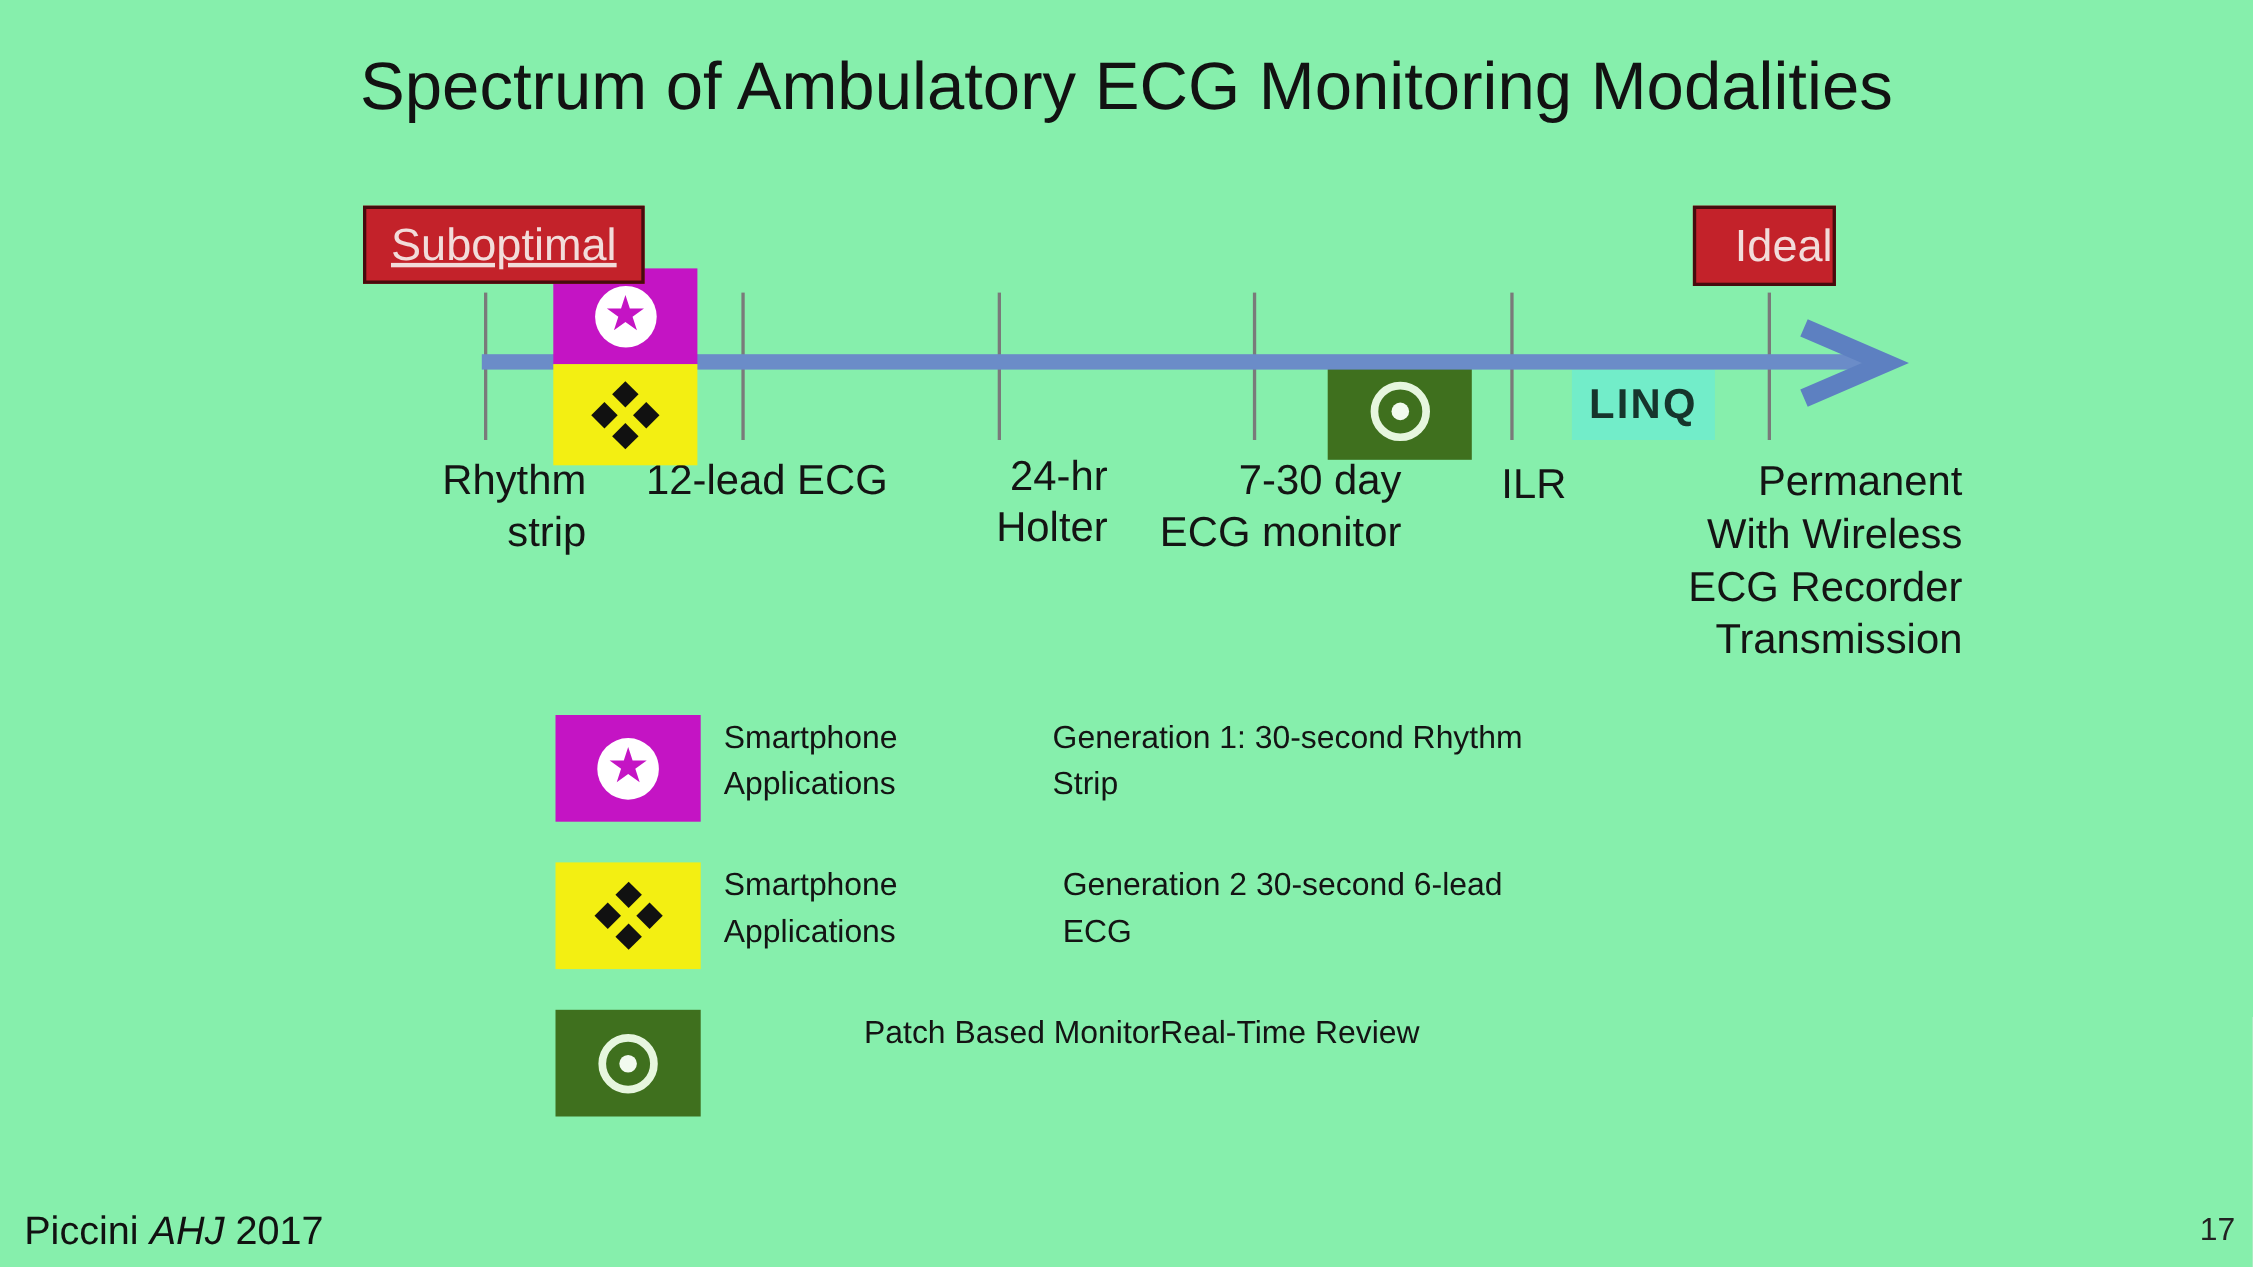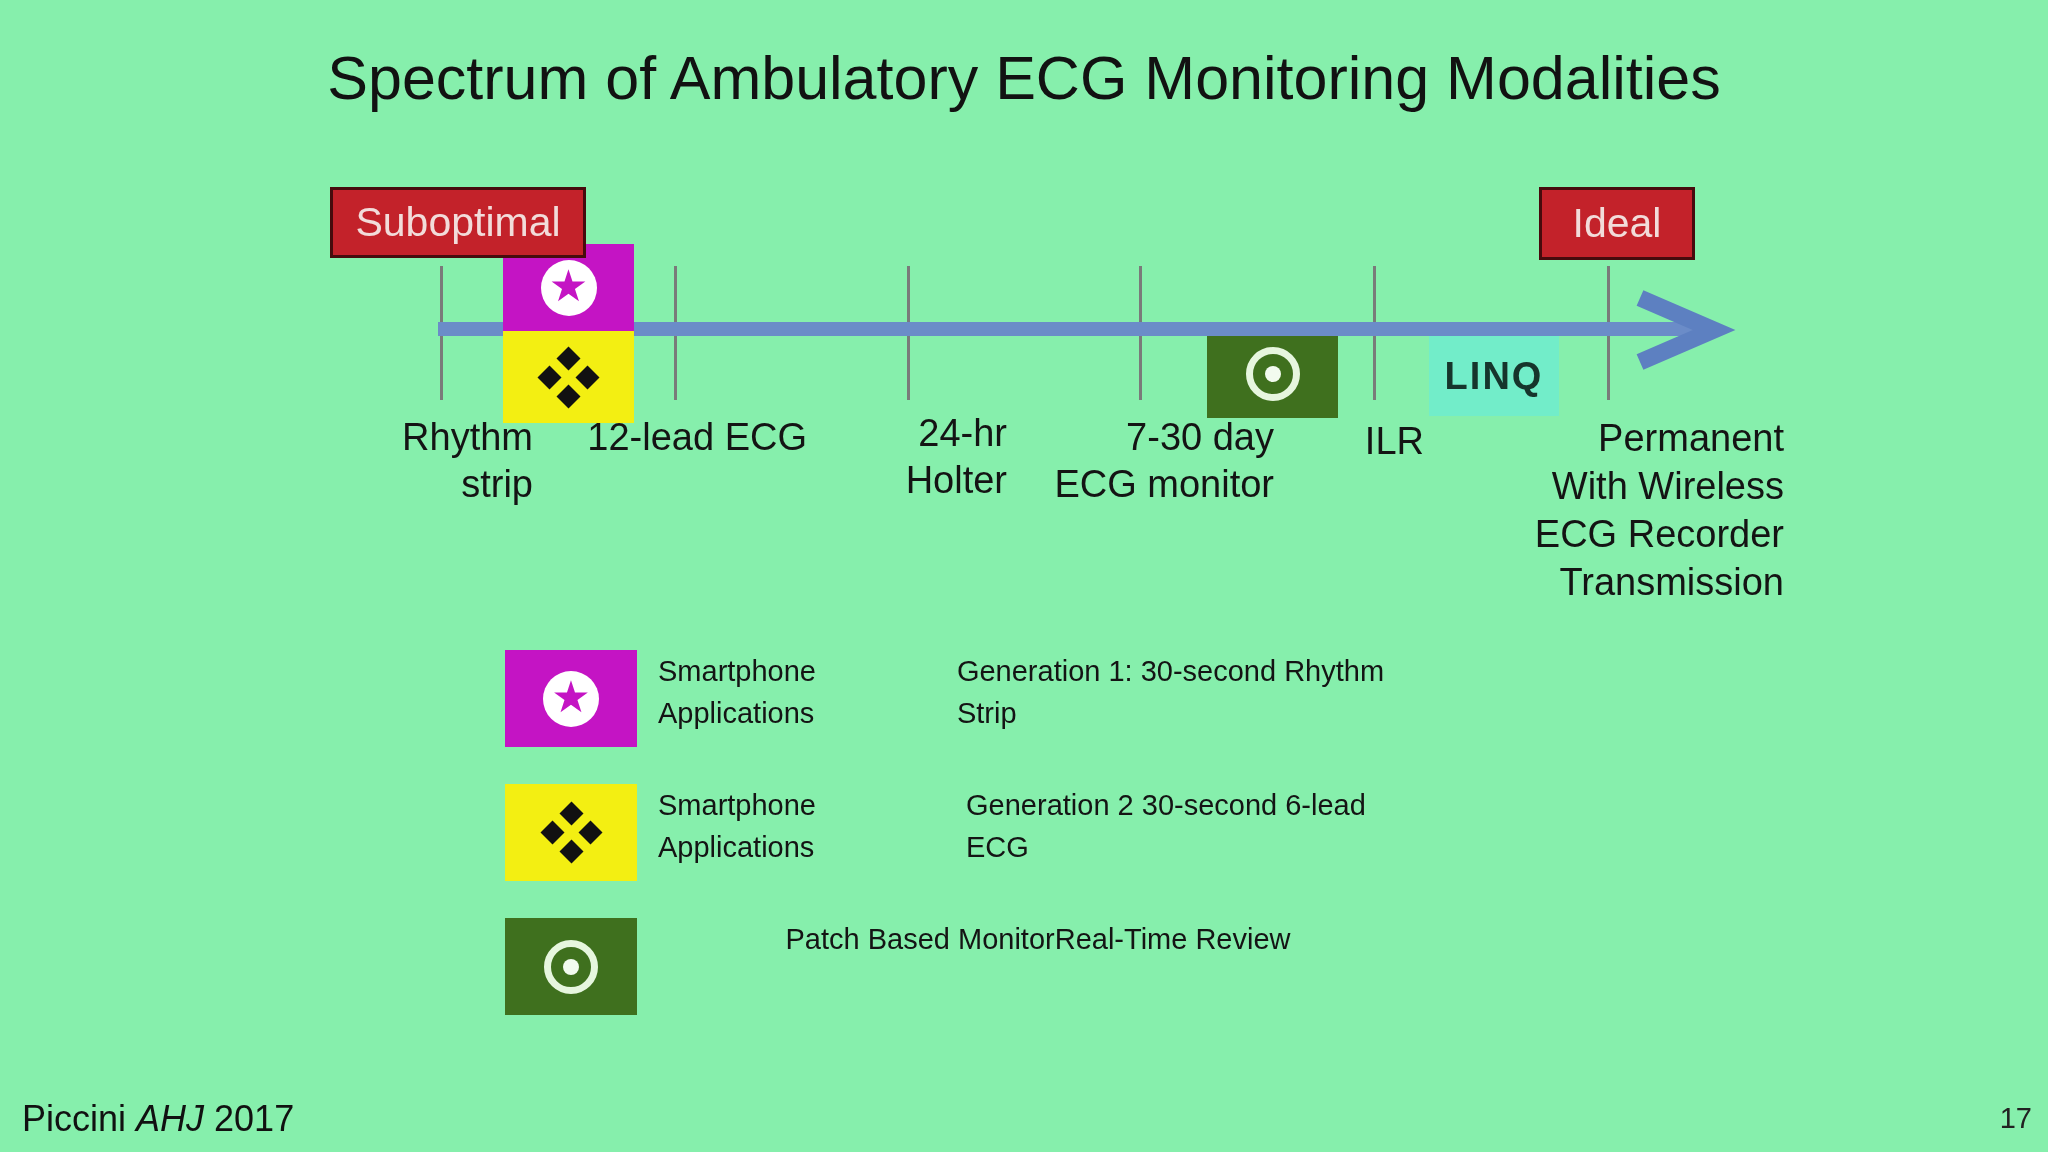--- a/index.html
+++ b/index.html
@@ -20,41 +20,41 @@
   
   .band{
     position:absolute;z-index:5;
     background:#c3222a;
     border:3px solid #470b0d;
     color:#f2dcda;
     font-size:41px;
     display:flex;align-items:center;justify-content:center;
     box-sizing:border-box;
   }
-  .band.suboptimal{left:330px;top:187px;width:256px;height:71px;}
-  .band.ideal{left:1539px;top:187px;width:156px;height:73px;}
+  .band.suboptimal{left:330px;top:187px;width:256px;height:71px;text-decoration:underline;}
+  .band.ideal{left:1539px;top:187px;width:130px;height:73px;justify-content:flex-end;}
   
   .tick{
     position:absolute;z-index:1;top:266px;height:134px;width:3px;
     background:#7a7a7a;
   }
   .tl-line{
     position:absolute;z-index:3;left:438px;top:322px;width:1268px;height:14px;
     background:#6b8cc8;
   }
   .arrowhead{position:absolute;z-index:3;left:1630px;top:280px;}
   .tl-box{
     position:absolute;box-sizing:border-box;
     display:flex;align-items:center;justify-content:center;
   }
   .tl-star{left:503px;top:244px;width:131px;height:87px;background:#c414c4;z-index:4;}
   .tl-diamond{left:503px;top:331px;width:131px;height:92px;background:#f3ef12;z-index:4;}
   .tl-green{left:1207px;top:330px;width:131px;height:88px;background:#3f701e;z-index:2;}
   .tl-linq{
-    left:1429px;top:336px;width:130px;height:80px;background:#72edc9;z-index:2;
+    left:1429px;top:336px;width:130px;height:64px;background:#72edc9;z-index:2;
     font-size:38px;font-weight:600;letter-spacing:2px;color:#16352c;
   }
   
   .star-circle{
     width:56px;height:56px;border-radius:50%;background:#ffffff;
     display:flex;align-items:center;justify-content:center;
   }
   .star-circle .star{
     font-family:"DejaVu Sans", sans-serif;
     font-size:44px;line-height:44px;color:#c414c4;

